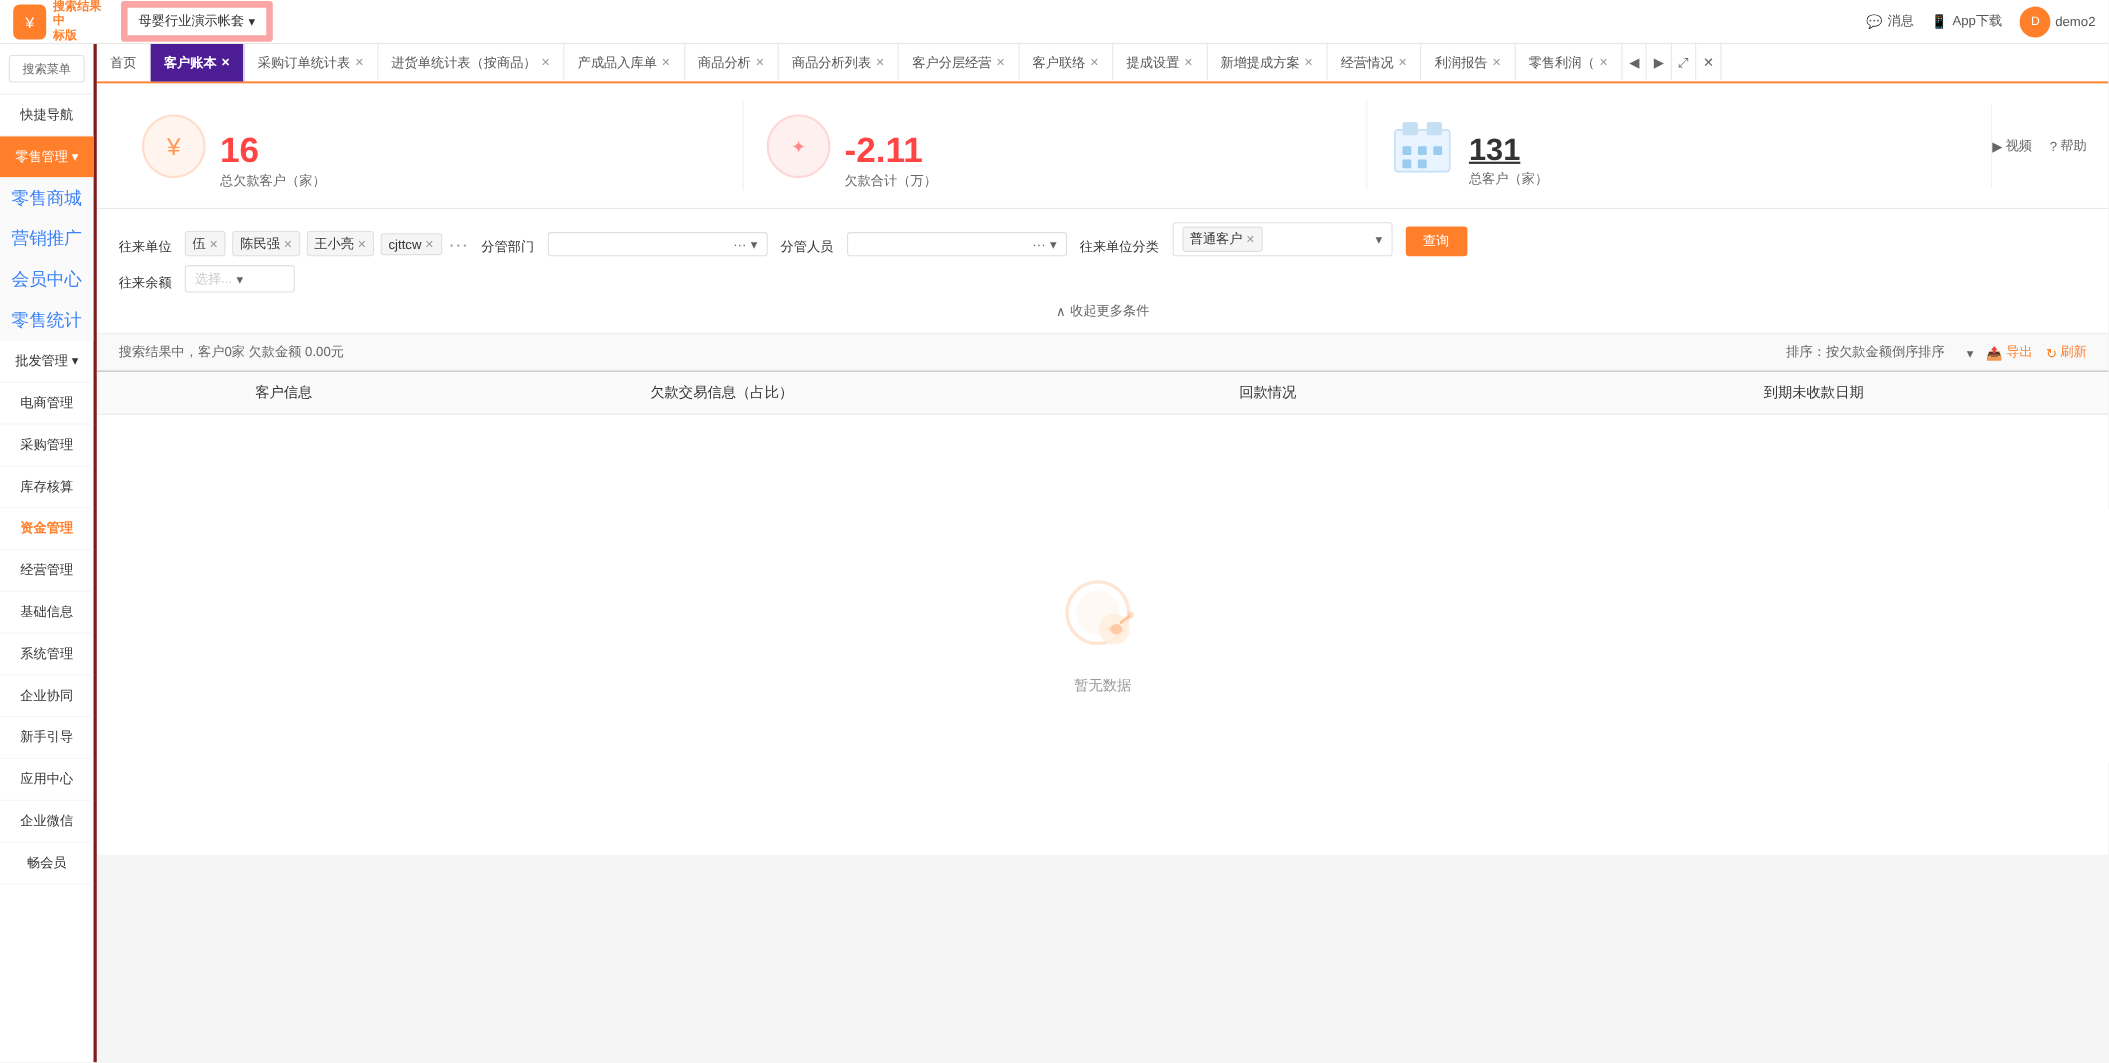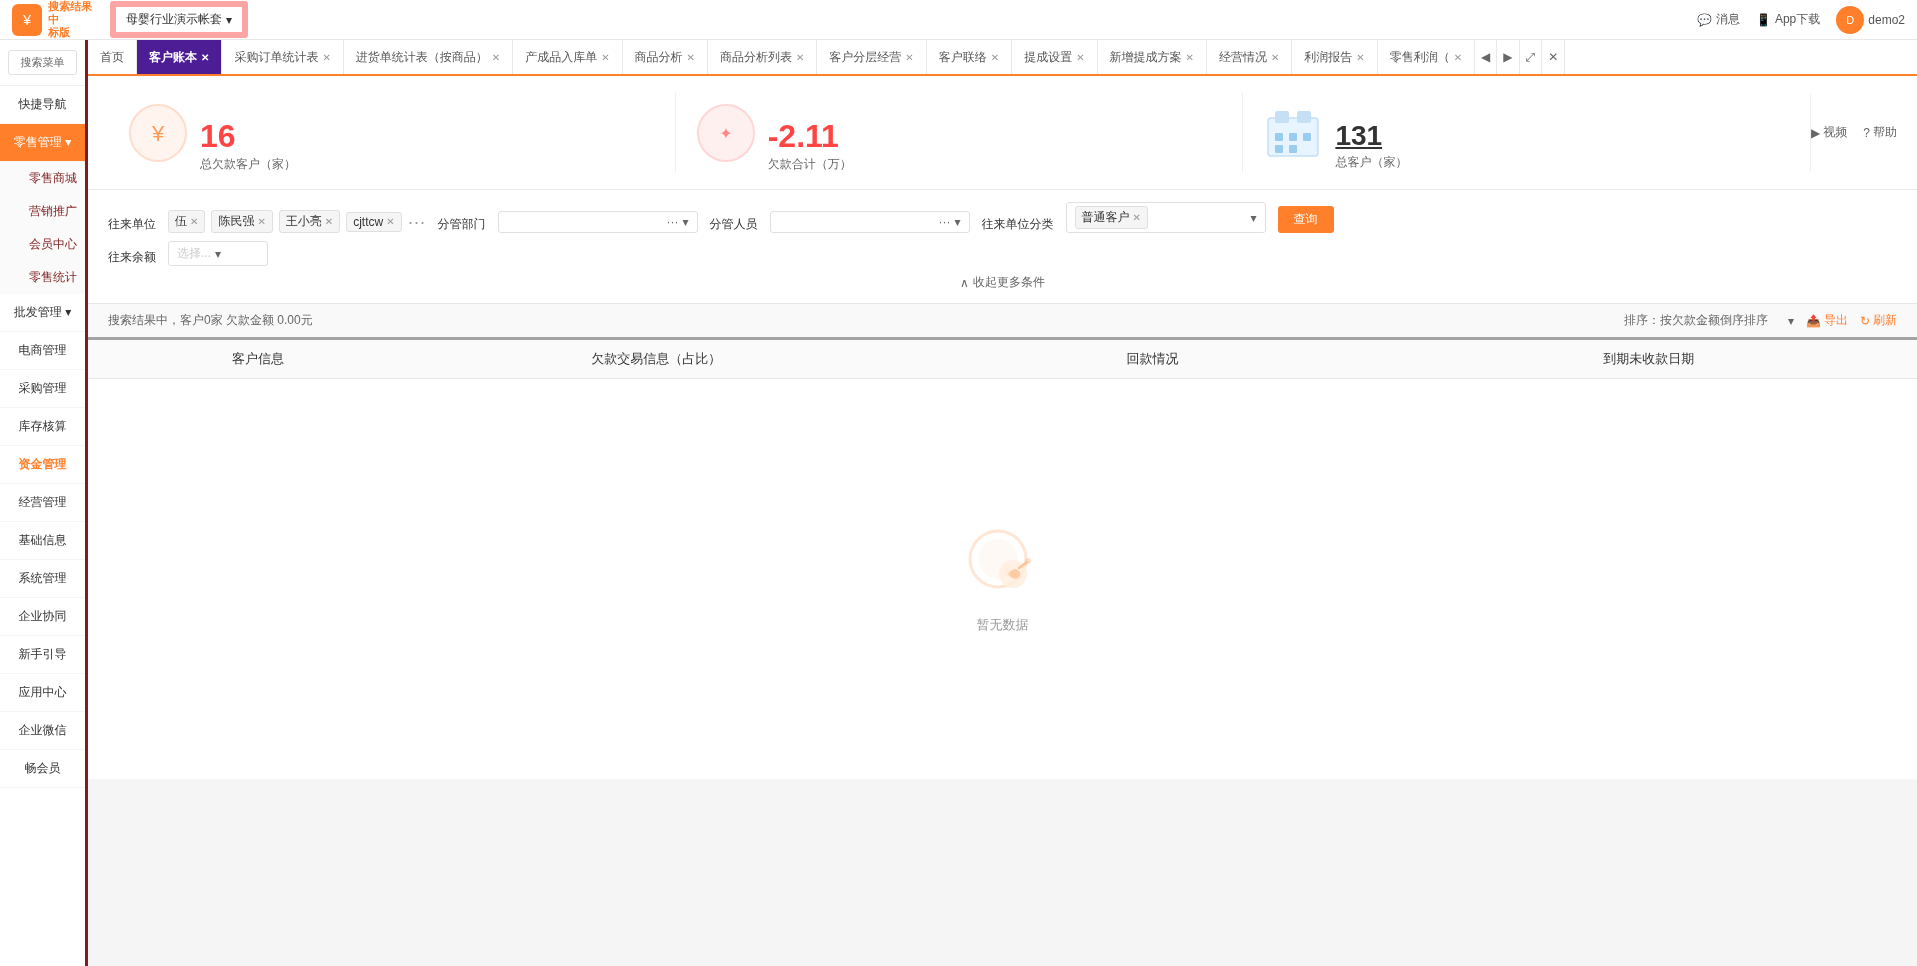--- a/index.html
+++ b/index.html
@@ -18,21 +18,21 @@
     
     .main-layout { display: flex; flex: 1; overflow: hidden; }
 
     
     .sidebar { width: 88px; background: #fff; border-right: 3px solid #7f1d1d; display: flex; flex-direction: column; overflow-y: auto; flex-shrink: 0; }
     .sidebar-search { padding: 10px 8px; border-bottom: 1px solid #f0f0f0; }
     .sidebar-search-btn { width: 100%; background: none; border: 1px solid #e0e0e0; border-radius: 3px; padding: 4px 6px; font-size: 11px; color: #666; cursor: pointer; text-align: center; }
     .sidebar-nav-item { padding: 10px 8px; text-align: center; font-size: 12px; color: #333; cursor: pointer; border-bottom: 1px solid #f5f5f5; }
     .sidebar-nav-item.active { background: #ff7f2a; color: #fff; }
     .sidebar-nav-item.section-active { color: #ff7f2a; font-weight: bold; }
-    .sidebar-sub-item { padding: 8px 8px; text-align: right; font-size: 12px; color: #7f1d1d; cursor: pointer; background: #fafafa; }
+    .sidebar-sub-item { padding: 8px 8px; text-align: center; font-size: 16px; color: #3b82f6; cursor: pointer; background: #fafafa; }
 
     
     .content-area { flex: 1; display: flex; flex-direction: column; overflow: hidden; }
 
     
     .tab-bar { background: #fff; display: flex; align-items: center; border-bottom: 2px solid #ff7f2a; flex-shrink: 0; height: 36px; overflow: hidden; }
     .tab-item { padding: 0 12px; height: 36px; display: flex; align-items: center; gap: 4px; font-size: 12px; color: #555; cursor: pointer; white-space: nowrap; border-right: 1px solid #e8e8e8; flex-shrink: 0; }
     .tab-item.active { background: #4c1d95; color: #fff; font-weight: bold; }
     .tab-item .tab-close { font-size: 10px; color: #999; cursor: pointer; }
     .tab-item.active .tab-close { color: #fff; }
@@ -64,21 +64,21 @@
     .filter-tag { display: flex; align-items: center; gap: 3px; background: #f5f5f5; border: 1px solid #e0e0e0; border-radius: 3px; padding: 2px 6px; font-size: 12px; color: #333; }
     .filter-tag .remove { cursor: pointer; color: #999; font-size: 10px; }
     .filter-more { font-size: 18px; color: #999; cursor: pointer; line-height: 1; }
     .filter-select { display: flex; align-items: center; gap: 4px; border: 1px solid #e0e0e0; border-radius: 3px; padding: 3px 8px; font-size: 12px; color: #666; cursor: pointer; min-width: 120px; }
     .filter-select-wide { min-width: 200px; }
     .collapse-btn { display: flex; align-items: center; gap: 4px; font-size: 12px; color: #666; cursor: pointer; margin: 0 auto; }
     .filter-input { display: flex; align-items: center; gap: 4px; border: 1px solid #e0e0e0; border-radius: 3px; padding: 3px 8px; font-size: 12px; color: #666; min-width: 100px; }
     .query-btn { background: #ff7f2a; color: #fff; border: none; border-radius: 3px; padding: 5px 16px; font-size: 12px; cursor: pointer; }
 
     
-    .result-bar { background: #f9f9f9; padding: 8px 20px; display: flex; align-items: flex-start; justify-content: space-between; border-bottom: 3px solid #a3a3a3; }
+    .result-bar { background: #f9f9f9; padding: 8px 20px; display: flex; align-items: flex-start; justify-content: space-between; border-bottom: 1px solid #a3a3a3; }
     .result-info { font-size: 12px; color: #666; }
     .result-actions { display: flex; align-items: center; gap: 12px; font-size: 12px; color: #666; }
     .result-sort { display: flex; align-items: center; gap: 20px; cursor: pointer; }
     .result-action-btn { display: flex; align-items: center; gap: 3px; cursor: pointer; color: #ff7f2a; }
 
     
     .data-table { background: #fff; width: 100%; text-align: center; }
     .table-header { display: grid; grid-template-columns: 300px 1fr 1fr 1fr; padding: 10px 20px; background: #fafafa; border-bottom: 1px solid #e8e8e8; }
     .table-header-cell { font-size: 13px; color: #333; font-weight: normal; }
     .table-body { min-height: 400px; display: flex; flex-direction: column; align-items: center; justify-content: center; }

